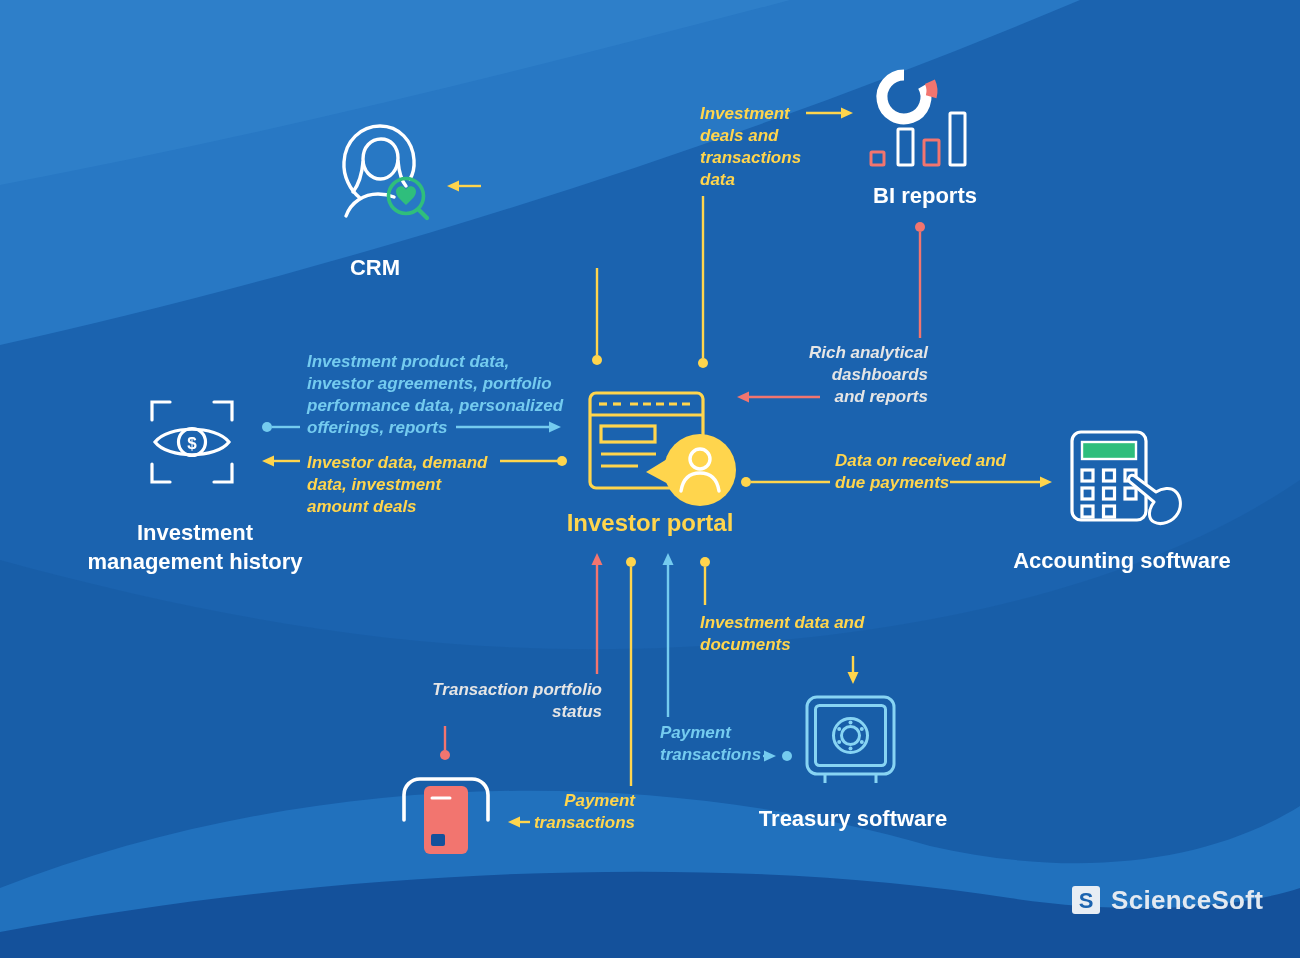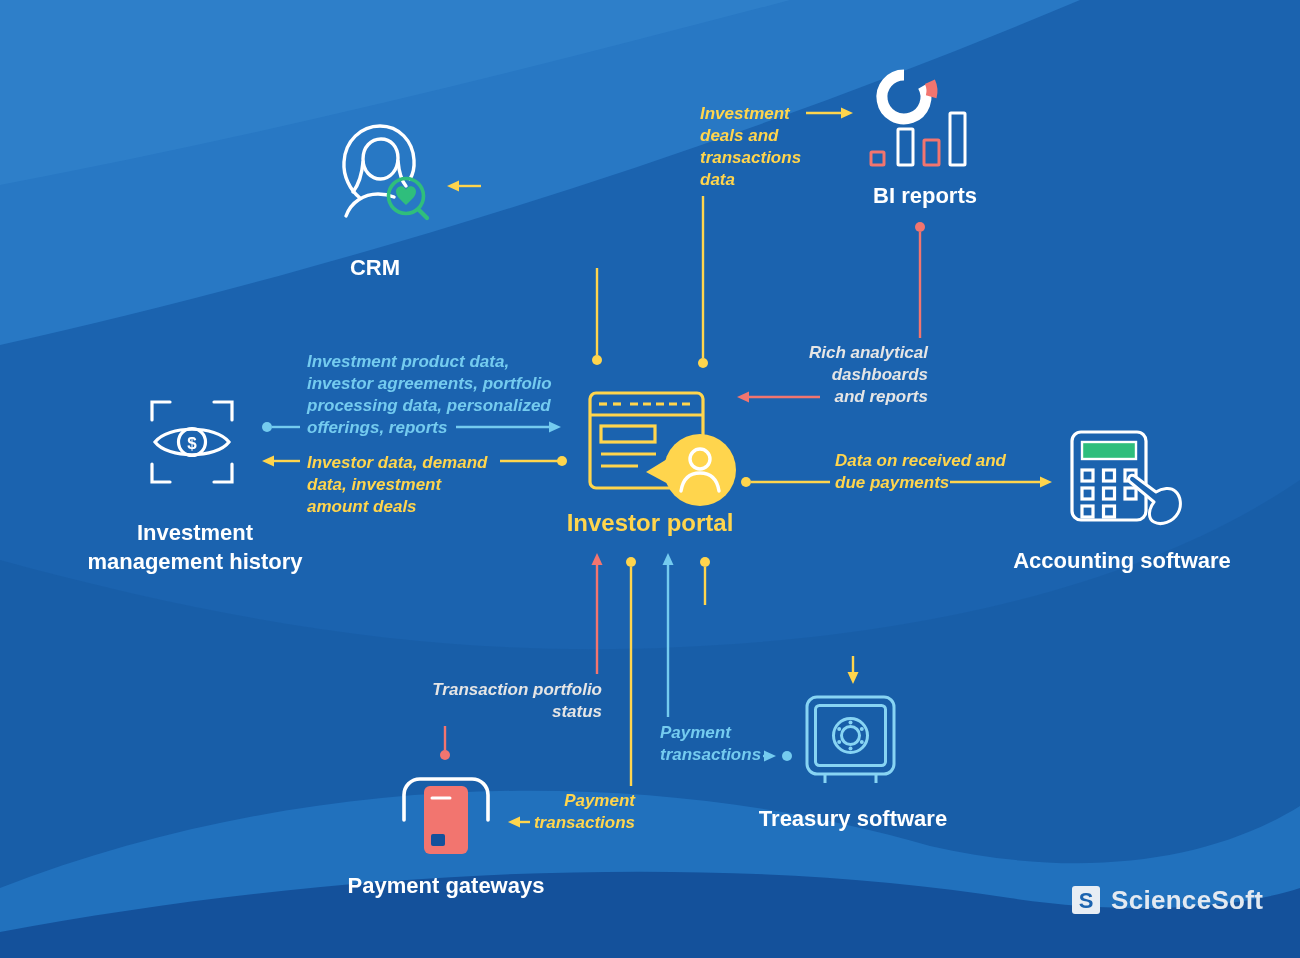--- a/index.html
+++ b/index.html
@@ -193,21 +193,20 @@
   <div class="node-label" style="left:992px; top:546px; width:260px;">Accounting software</div>
 
   <div class="icon" style="left:396px; top:768px;">
     <svg width="100" height="100" viewBox="0 0 100 100" fill="none">
       <rect x="28" y="18" width="44" height="68" rx="6" fill="#F2756F"></rect>
       <line x1="36" y1="30" x2="54" y2="30" stroke="#FFFFFF" stroke-width="3" stroke-linecap="round"></line>
       <rect x="35" y="66" width="14" height="12" rx="2" fill="#14519B"></rect>
       <path d="M8,52 L8,27 C8,18 15,11 24,11 L76,11 C85,11 92,18 92,27 L92,52" stroke="#FFFFFF" stroke-width="3.6" fill="none" stroke-linecap="round"></path>
     </svg>
   </div>
-  <div class="node-label" style="left:318px; top:871px; width:256px;">Payment gateways</div>
 
   <div class="icon" style="left:804px; top:694px;">
     <svg width="95" height="97" viewBox="0 0 95 97" fill="none">
       <g stroke="#87D4F3" stroke-width="3" fill="none">
         <rect x="3" y="3" width="87" height="77" rx="10"></rect>
         <rect x="11.5" y="11.5" width="70" height="60" rx="4"></rect>
         <circle cx="46.5" cy="41.5" r="17"></circle>
         <circle cx="46.5" cy="41.5" r="9"></circle>
         <line x1="21" y1="80" x2="21" y2="89"></line>
         <line x1="72" y1="80" x2="72" y2="89"></line>
@@ -219,26 +218,27 @@
         <circle cx="46.5" cy="54.5" r="2"></circle>
         <circle cx="35.2" cy="48" r="2"></circle>
         <circle cx="35.2" cy="35" r="2"></circle>
       </g>
     </svg>
   </div>
   <div class="node-label" style="left:733px; top:804px; width:240px;">Treasury software</div>
 
   <div class="edge-label c-yellow" style="left:700px; top:103px; width:112px;">Investment deals and transactions data</div>
   <div class="edge-label c-salmon ta-r" style="left:800px; top:342px; width:128px;">Rich analytical dashboards and reports</div>
-  <div class="edge-label c-cyan" style="left:307px; top:351px; width:262px;">Investment product data, investor agreements, portfolio processing data, personalized offerings, reports</div>
+  <div class="edge-label c-cyan" style="left:307px; top:351px; width:262px;">Investment product data, investor agreements, portfolio performance data, personalized offerings, reports</div>
   <div class="edge-label c-yellow" style="left:307px; top:452px; width:200px;">Investor data, demand data, investment amount deals</div>
   <div class="edge-label c-yellow" style="left:835px; top:450px; width:185px;">Data on received and due payments</div>
   <div class="edge-label c-salmon ta-r" style="left:402px; top:679px; width:200px;">Transaction portfolio status</div>
   <div class="edge-label c-yellow ta-r" style="left:530px; top:790px; width:105px;">Payment transactions</div>
   <div class="edge-label c-cyan" style="left:660px; top:722px; width:105px;">Payment transactions</div>
+  <div class="edge-label c-yellow" style="left:700px; top:612px; width:180px;">Investment data and documents</div>
 
   <div class="logo">
     <svg width="32" height="32" viewBox="0 0 32 32">
       <rect x="2" y="2" width="28" height="28" rx="3" fill="#E7EDF4"></rect>
       <text x="16" y="24" text-anchor="middle" font-size="22" font-weight="bold" fill="#1B63AF">S</text>
     </svg>
     <span class="logo-text">ScienceSoft</span>
   </div>
 
 </div>

